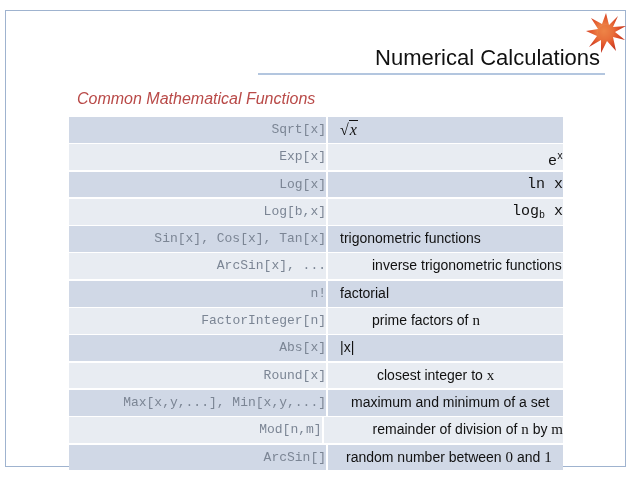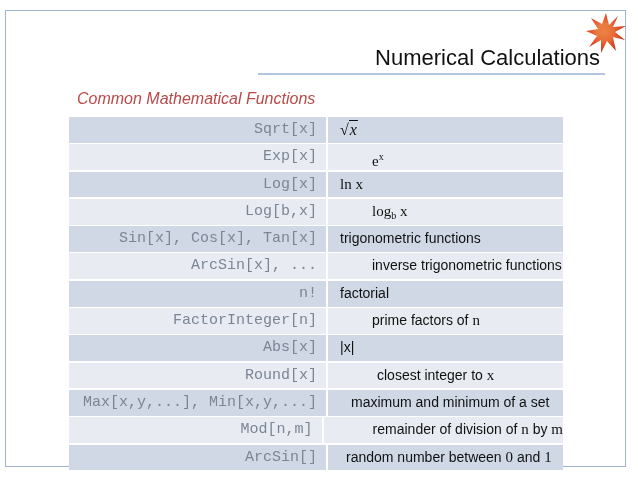--- a/index.html
+++ b/index.html
@@ -22,29 +22,29 @@
     position: absolute; left: 77px; top: 90px; font-size: 16px; font-style: italic; color: #b94a48;
     font-family: "Liberation Sans", sans-serif;
   }
   .table {
     position: absolute; left: 69px; top: 117px; width: 494px;
   }
   .row { display: flex; height: 25.8px; }
   .row.dark { background: #d0d8e6; }
   .row.light { background: #e8ecf2; gap: 32px; }
   .cell-l {
-    width: 259px; box-sizing: border-box; padding-right: 9px; text-align: right;
-    font-family: "Liberation Mono", monospace; font-size: 15px; color: #7b8594;
+    width: 259px; box-sizing: border-box; text-align: right;
+    font-family: "Liberation Mono", monospace; font-size: 13px; color: #7b8594;
     line-height: 25.8px; white-space: nowrap; border-right: 2px solid #ffffff;
   }
   .cell-r {
     flex: 1; padding-left: 12px; line-height: 25.8px; font-size: 14px; color: #111111;
     white-space: nowrap; font-family: "Liberation Sans", sans-serif;
   }
-  .cell-r.math { font-family: Liberation Serif, serif; font-size: 15px; }
+  .cell-r.math { font-family: Liberation Mono, monospace; font-size: 15px; text-align: right; }
   .sub { font-size: 10px; vertical-align: -3px; }
   .sup { font-size: 10px; vertical-align: 6px; }
   .serif { font-family: "Liberation Serif", serif; font-size: 15px; }
   .sqrt { font-family: "Liberation Serif", serif; font-size: 16px; }
   .sqrt .rad { border-top: 1px solid #111; font-style: italic; padding: 0 1px; }
   .row-sep { height: 1.5px; background: #ffffff; }
 </style>
 </head>
 <body>
 

